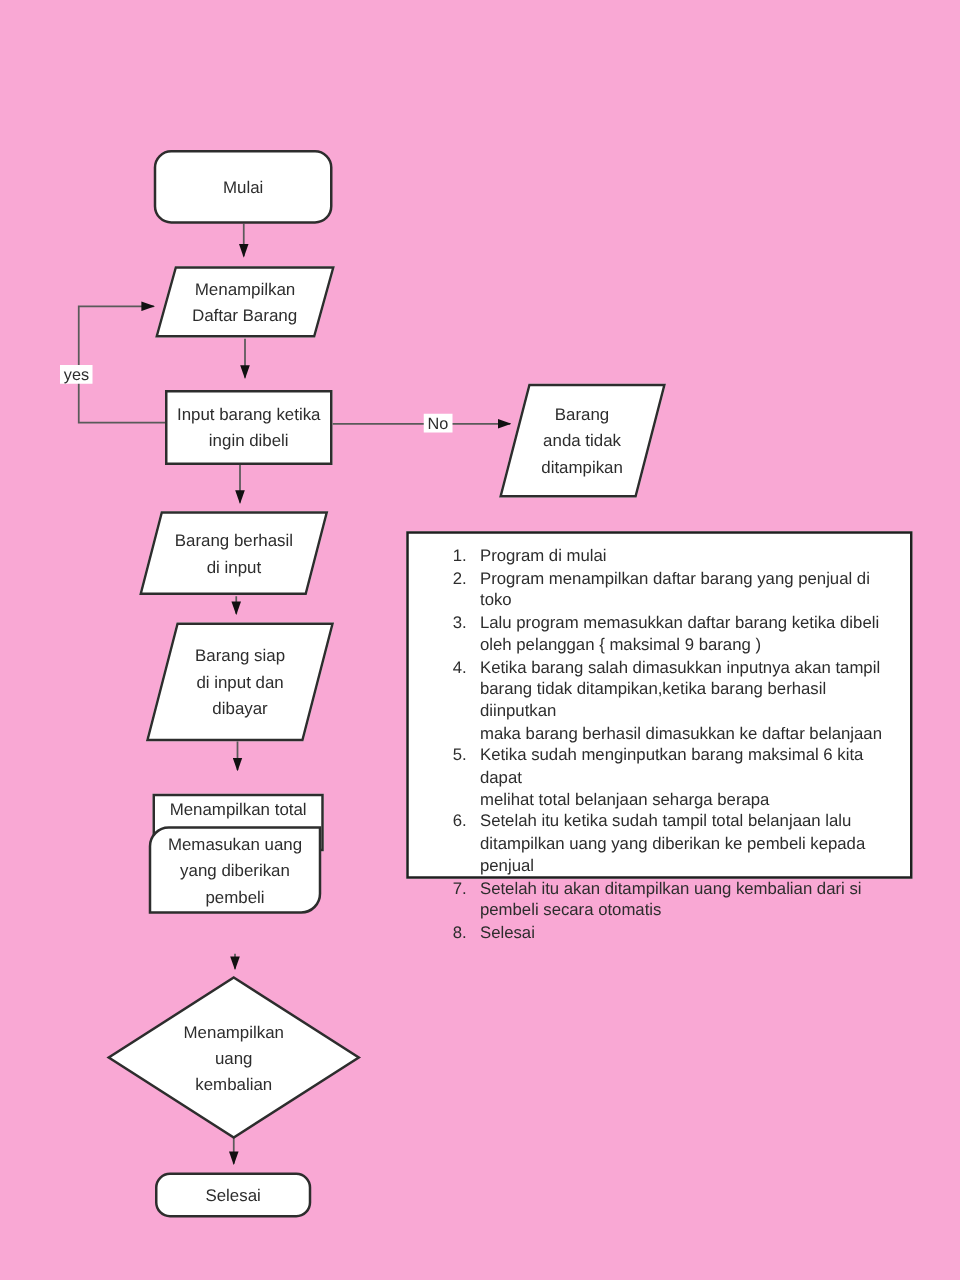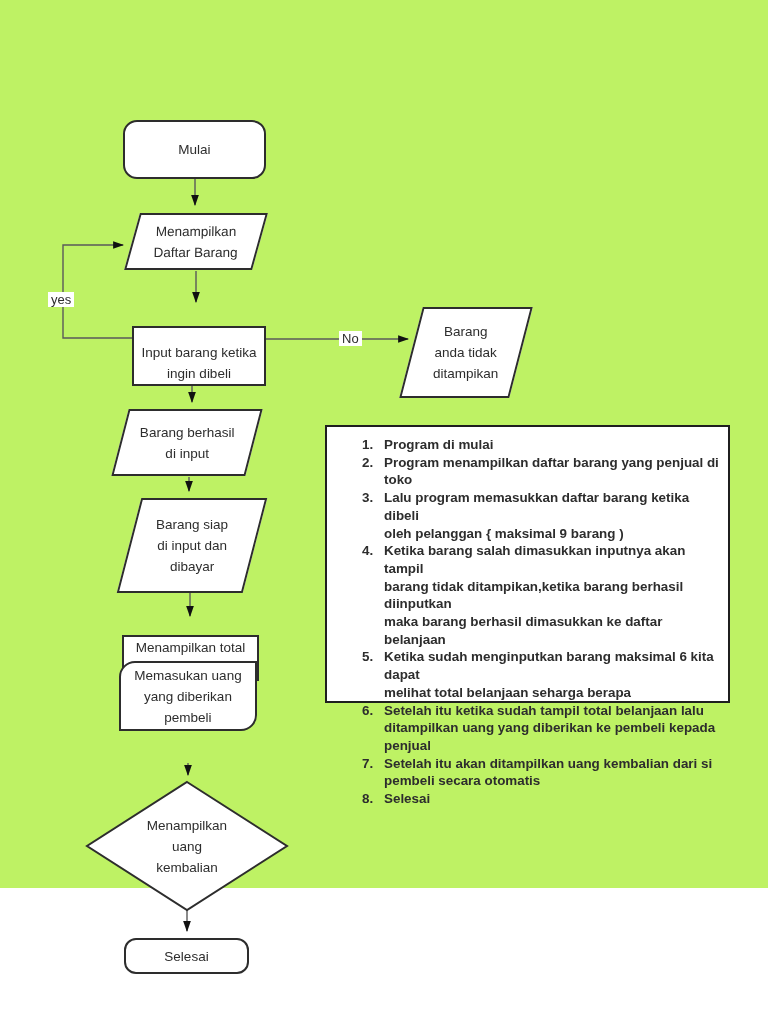--- a/index.html
+++ b/index.html
@@ -7,22 +7,22 @@
     padding: 0;
     width: 768px;
     height: 1024px;
     background: #ffffff;
     overflow: hidden;
     font-family: "Liberation Sans", sans-serif;
   }
   #canvas {
     position: relative;
     width: 768px;
-    height: 888px;
-    background: #bef264;
+    height: 1024px;
+    background: #f9a8d4;
   }
   #connector-layer {
     position: absolute;
     left: 0; top: 0;
     width: 768px; height: 1024px;
     z-index: 1;
   }
   .node {
     position: absolute;
     box-sizing: border-box;
@@ -38,21 +38,21 @@
     text-align: center;
     white-space: pre-line;
     font-size: 13.5px;
     line-height: 21px;
     color: #2d2d2d;
   }
   .terminator { border-radius: 14px; }
   .skewed .node-label { transform: skewX(14.5deg); }
   #node-start     { left: 123px; top: 120px; width: 143px; height: 59px; }
   #node-display   { left: 132px; top: 213px; width: 128px; height: 57px; transform: skewX(-15.5deg); }
-  #node-input     { left: 132px; top: 326px; width: 134px; height: 60px; align-items: flex-end; }
+  #node-input     { left: 132px; top: 312px; width: 134px; height: 60px; }
   #node-notshown  { left: 411px; top: 307px; width: 110px; height: 91px; transform: skewX(-14.5deg); }
   #node-success   { left: 120px; top: 409px; width: 134px; height: 67px; transform: skewX(-14.5deg); }
   #node-ready     { left: 129px; top: 498px; width: 126px; height: 95px; transform: skewX(-14.5deg); }
   #node-total     { left: 122px; top: 635px; width: 137px; height: 46px; }
   #node-money     { left: 119px; top: 661px; width: 138px; height: 70px; border-radius: 16px 0 16px 0; }
   #node-end       { left: 124px; top: 938px; width: 125px; height: 36px; border-radius: 12px; }
   #diamond-label-box {
     position: absolute;
     left: 112px; top: 800px; width: 150px; height: 92px;
     display: flex; align-items: center; justify-content: center;
@@ -70,21 +70,20 @@
   #edge-label-yes { left: 48px;  top: 292px; }
   #edge-label-no  { left: 339px; top: 331px; }
   #notes-box {
     position: absolute;
     left: 325px; top: 425px;
     width: 405px; height: 278px;
     box-sizing: border-box;
     border: 2px solid #1f1f1f;
     background: #ffffff;
     z-index: 2;
-    font-weight: bold;
   }
   #notes-list {
     margin: 9px 0 0 0;
     padding: 0 8px 0 50px;
     font-size: 13.4px;
     line-height: 17.7px;
     color: #2d2d2d;
   }
   #notes-list li {
     white-space: pre-line;

